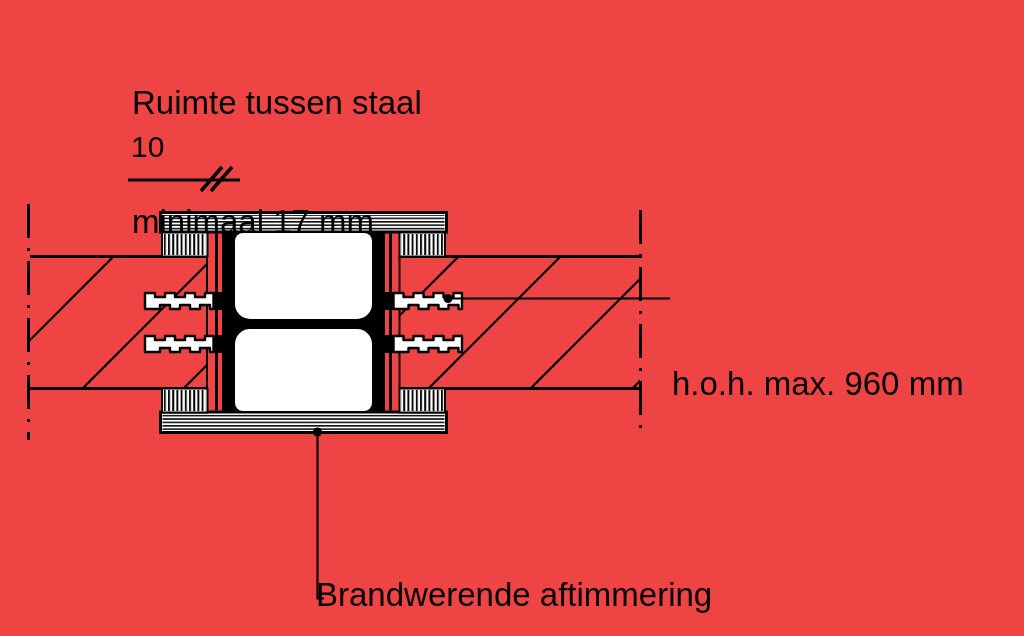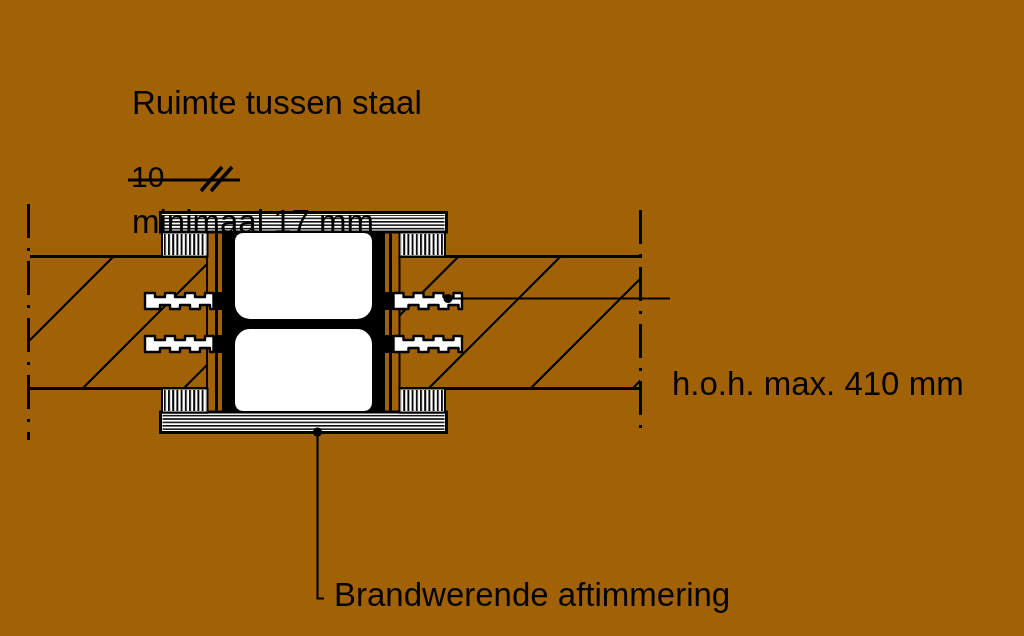--- a/index.html
+++ b/index.html
@@ -1,25 +1,25 @@
 <!DOCTYPE html>
 <html><head>
 <meta charset="utf-8">
 <style>
   html,body{margin:0;padding:0;background:#ffffff;}
   #stage{
-    position:relative;width:1024px;height:636px;background:#a16207;overflow:hidden;
+    position:relative;width:1024px;height:636px;background:#ef4444;overflow:hidden;
     font-family:"Liberation Sans","DejaVu Sans",sans-serif;color:#000;
   }
   #drawing{position:absolute;left:0;top:0;}
   .lbl{position:absolute;white-space:pre;color:#000;}
   .note{left:132px;top:4px;font-size:33px;line-height:39.5px;}
-  .dim-val{left:131px;top:162px;font-size:30px;line-height:30px;text-align:center;}
+  .dim-val{left:131px;top:132px;font-size:30px;line-height:30px;text-align:center;}
   .anchor-lbl{left:672px;top:276px;font-size:33px;line-height:43px;}
-  .board-lbl{left:334px;top:578px;font-size:33px;line-height:33px;}
+  .board-lbl{left:316px;top:578px;font-size:33px;line-height:33px;}
 </style>
 </head>
 <body>
 
 <div id="stage">
 
   <svg id="drawing" width="1024" height="636" viewBox="0 0 1024 636" fill="none" stroke="none">
     <defs>
 
       <pattern id="hhatch" width="6" height="3.4" patternUnits="userSpaceOnUse">
@@ -132,18 +132,18 @@
   </svg>
 
   <div class="lbl note">
     <div>Ruimte tussen staal</div>
     <div>minimaal 17 mm</div>
   </div>
 
   <div class="lbl dim-val">10</div>
 
   <div class="lbl anchor-lbl">
-    <div>h.o.h. max. 410 mm</div>
+    <div>h.o.h. max. 960 mm</div>
   </div>
 
   <div class="lbl board-lbl">Brandwerende aftimmering</div>
 
 </div>
 
 </body></html>

